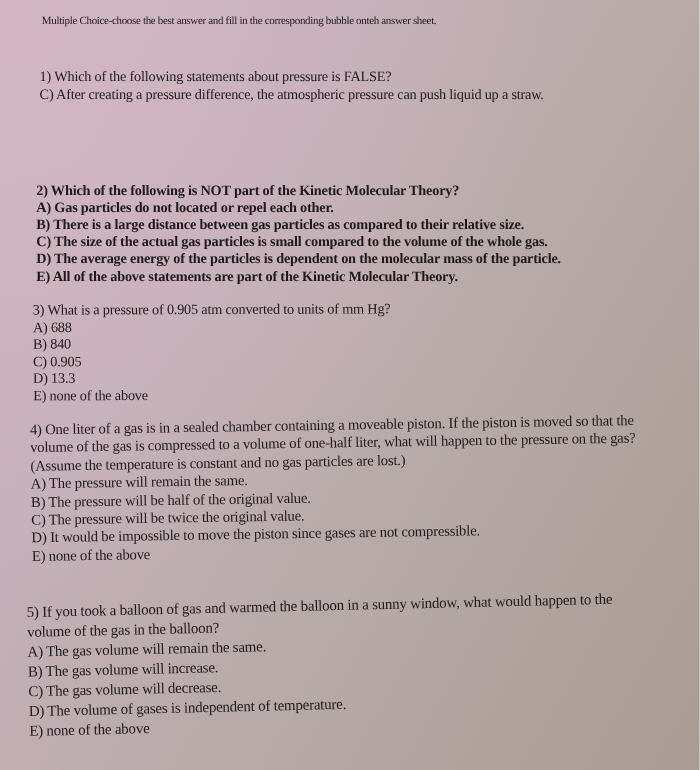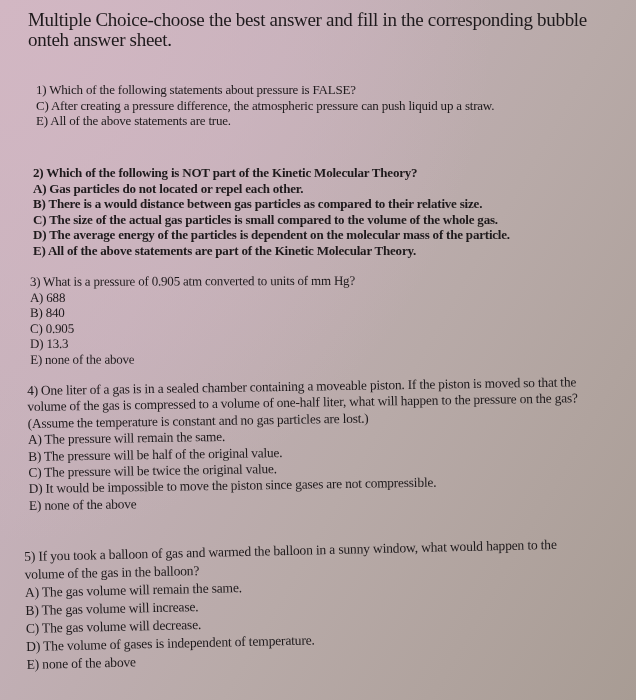--- a/index.html
+++ b/index.html
@@ -7,49 +7,48 @@
       width: 636px; height: 700px; overflow: hidden;
       background:
         radial-gradient(ellipse at 0% 0%, #d2b7c3 0%, rgba(210,183,195,0) 55%),
         linear-gradient(120deg, #cbb3bf 0%, #c4b0b8 30%, #b8aaa8 60%, #a89c94 100%);
       font-family: "Liberation Serif", serif;
       color: #1e1a1c;
       position: relative;
     }
     .page { position: absolute; left: 0; top: 0; width: 636px; height: 700px; }
     .title {
-      position: absolute; left: 28px; top: 10px; width: 560px;
-      font-size: 19px; line-height: 20px; letter-spacing: -0.3px;
+      position: absolute; left: 38px; top: 10px; width: 560px;
+      font-size: 10px; line-height: 20px; letter-spacing: -0.3px;
     }
     .q { position: absolute; font-size: 13px; line-height: 15.6px; letter-spacing: -0.2px; }
     .q .line { white-space: nowrap; }
     .q .stem { white-space: normal; }
-    #q1 { left: 36px; top: 62px; width: 560px; margin-top: 20px; }
+    #q1 { left: 36px; top: 62px; width: 560px; }
     #q2 { left: 33px; top: 165px; width: 560px; font-weight: bold; }
     #q3 { left: 30px; top: 273px; width: 560px; transform: rotate(-0.2deg); }
     #q4 { left: 27px; top: 383px; width: 580px; transform: rotate(-0.9deg); transform-origin: 0 0; font-size: 13.4px; line-height: 16.4px; }
     #q5 { left: 24px; top: 548px; width: 580px; transform: rotate(-1.3deg); transform-origin: 0 0; font-size: 13.6px; line-height: 18px; }
     .stem-wrap { white-space: normal; }
   </style>
 </head>
 <body>
 
 <div class="page">
   <div class="title">Multiple Choice-choose the best answer and fill in the corresponding bubble onteh answer sheet.</div>
 
   <div class="q" id="q1">
     <div class="stem">1) Which of the following statements about pressure is FALSE?</div>
     <div class="line">C) After creating a pressure difference, the atmospheric pressure can push liquid up a straw.</div>
-    <div class="line">E) All of the above statements are true.</div>
   </div>
 
   <div class="q" id="q2">
     <div class="stem">2) Which of the following is NOT part of the Kinetic Molecular Theory?</div>
     <div class="line">A) Gas particles do not located or repel each other.</div>
-    <div class="line">B) There is a would distance between gas particles as compared to their relative size.</div>
+    <div class="line">B) There is a large distance between gas particles as compared to their relative size.</div>
     <div class="line">C) The size of the actual gas particles is small compared to the volume of the whole gas.</div>
     <div class="line">D) The average energy of the particles is dependent on the molecular mass of the particle.</div>
     <div class="line">E) All of the above statements are part of the Kinetic Molecular Theory.</div>
   </div>
 
   <div class="q" id="q3">
     <div class="stem">3) What is a pressure of 0.905 atm converted to units of mm Hg?</div>
     <div class="line">A) 688</div>
     <div class="line">B) 840</div>
     <div class="line">C) 0.905</div>

